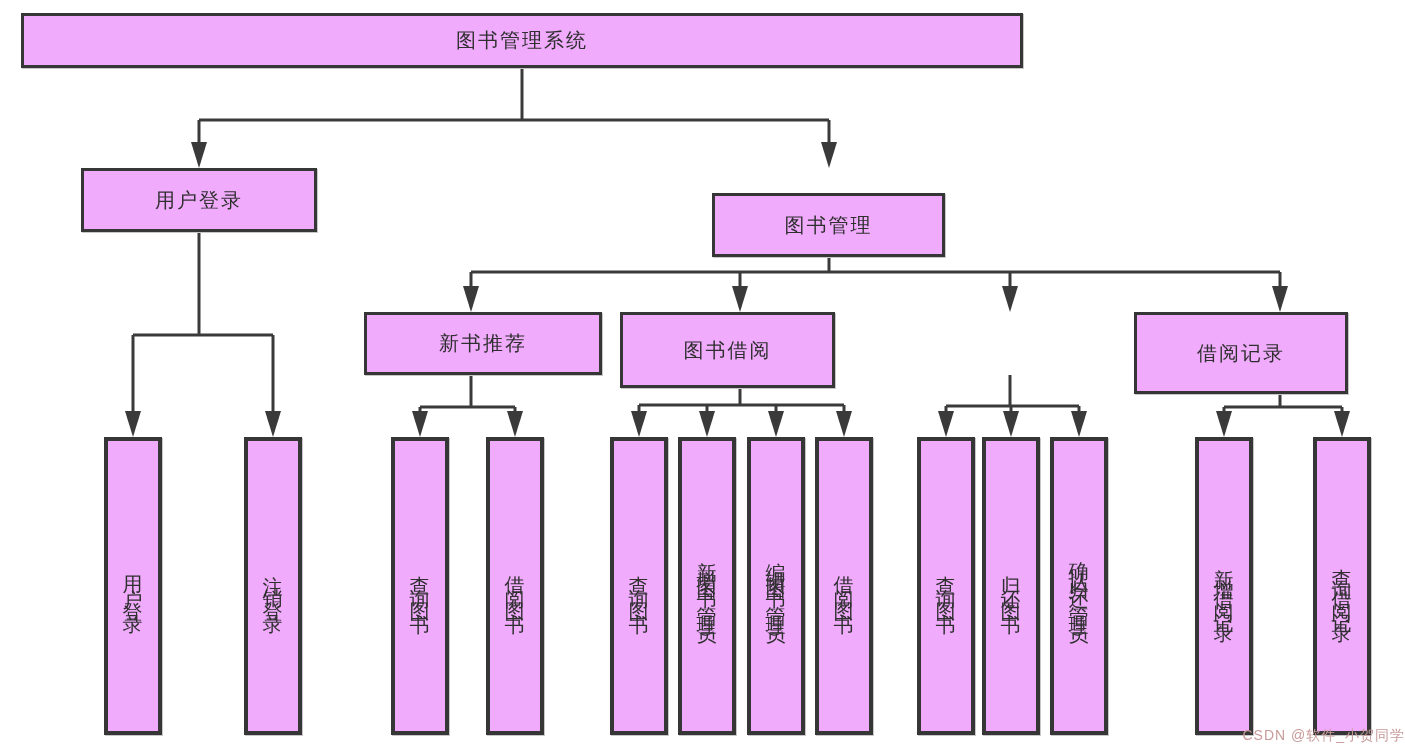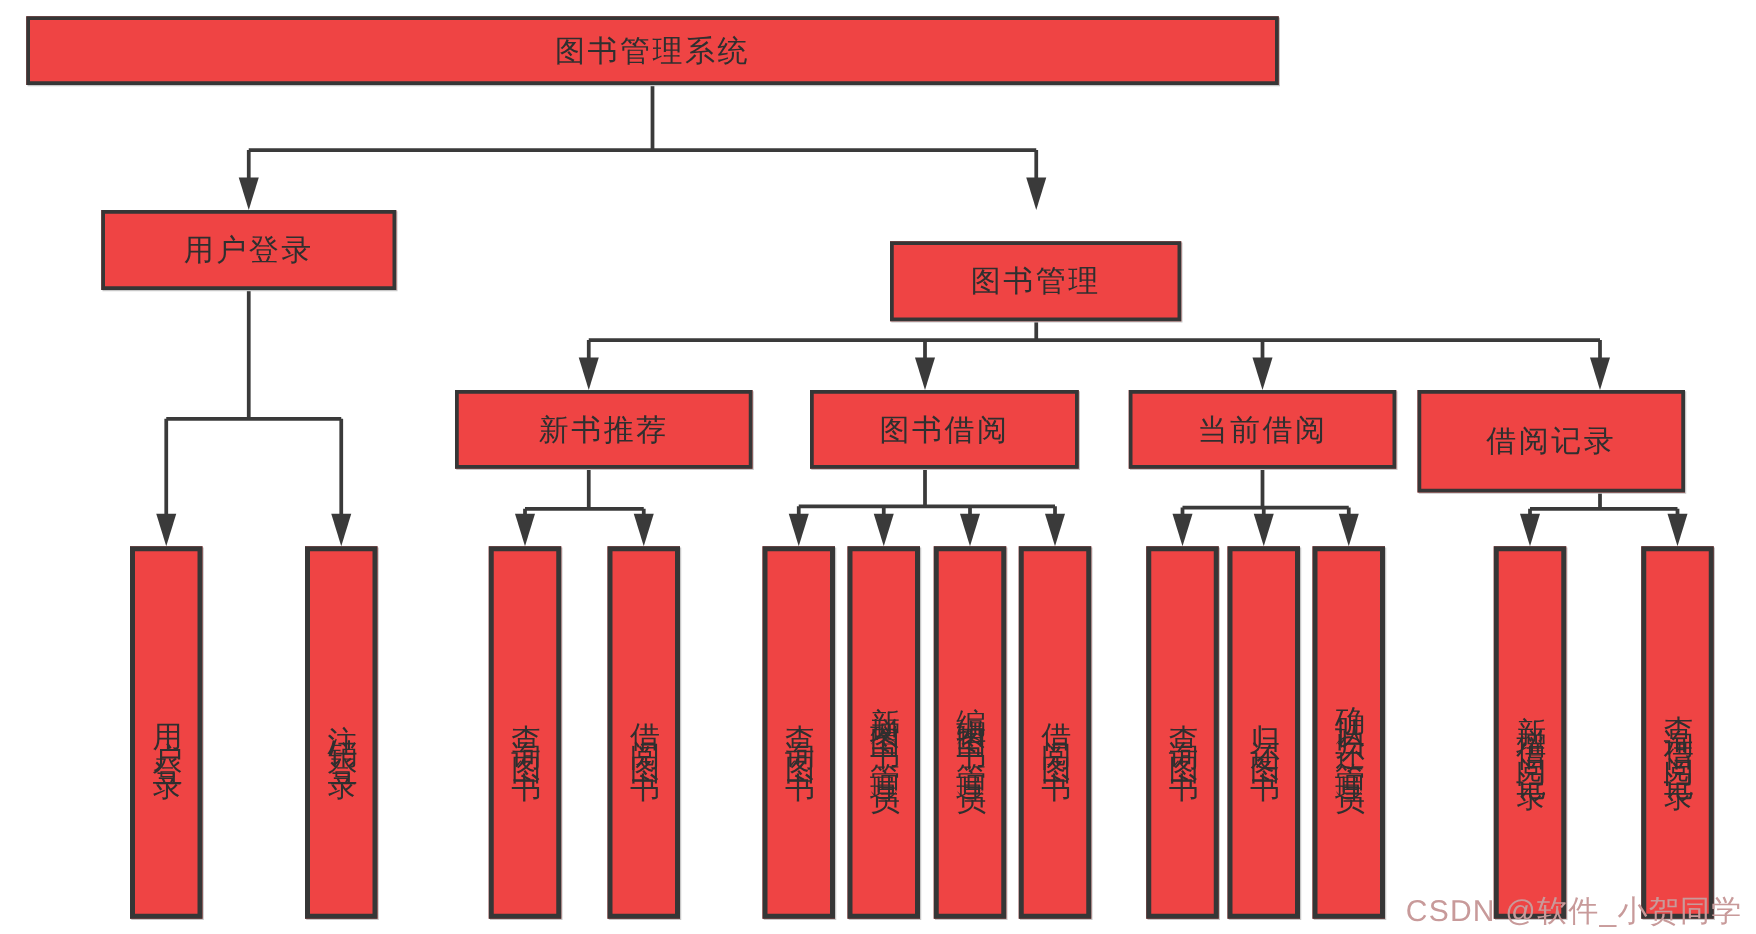--- a/index.html
+++ b/index.html
@@ -14,44 +14,44 @@
   }
   .wires {
     position: absolute;
     left: 0; top: 0;
     width: 1405px; height: 747px;
     pointer-events: none;
   }
   .node {
     position: absolute;
     box-sizing: border-box;
-    background: #ef4444;
+    background: #f0abfc;
     border: 3px solid #363636;
     display: flex;
     align-items: center;
     justify-content: center;
-    font-size: 24px;
+    font-size: 20px;
     color: #2f2f2f;
     letter-spacing: 2px;
     box-shadow: 1px 1px 0 #c8c8c8;
   }
   .node.leaf { border-width: 4px; }
   .vtext {
     writing-mode: vertical-rl;
     line-height: 1;
     letter-spacing: 13px;
     white-space: nowrap;
   }
   .vtext.mid   { letter-spacing: 11px; }
   .vtext.dense { letter-spacing: 9px; }
   .watermark {
     position: absolute;
-    right: 11px;
+    right: 0;
     bottom: 2px;
-    font-size: 24px;
+    font-size: 14px;
     color: #c89a9a;
     letter-spacing: 1px;
     white-space: nowrap;
   }
 </style>
 </head>
 <body>
 
 <div class="stage">
 
@@ -131,25 +131,22 @@
   <div class="node" style="left:81px; top:168px; width:236px; height:64px;">
     <span>用户登录</span>
   </div>
   <div class="node" style="left:712px; top:169px; width:233px; height:64px;margin-top:24px;">
     <span>图书管理</span>
   </div>
 
   <div class="node" style="left:364px; top:312px; width:238px; height:63px;">
     <span>新书推荐</span>
   </div>
-  <div class="node" style="left:648px; top:312px; width:215px; height:63px;align-items:center;">
+  <div class="node" style="left:620px; top:312px; width:215px; height:76px;align-items:center;">
     <span>图书借阅</span>
-  </div>
-  <div class="node" style="left:903px; top:312px; width:214px; height:63px;">
-    <span>当前借阅</span>
   </div>
   <div class="node" style="left:1134px; top:312px; width:214px; height:82px;">
     <span>借阅记录</span>
   </div>
 
   <div class="node leaf" style="left:104px; top:437px; width:58px; height:298px;">
     <span class="vtext">用户登录</span>
   </div>
   <div class="node leaf" style="left:244px; top:437px; width:58px; height:298px;">
     <span class="vtext">注销登录</span>

